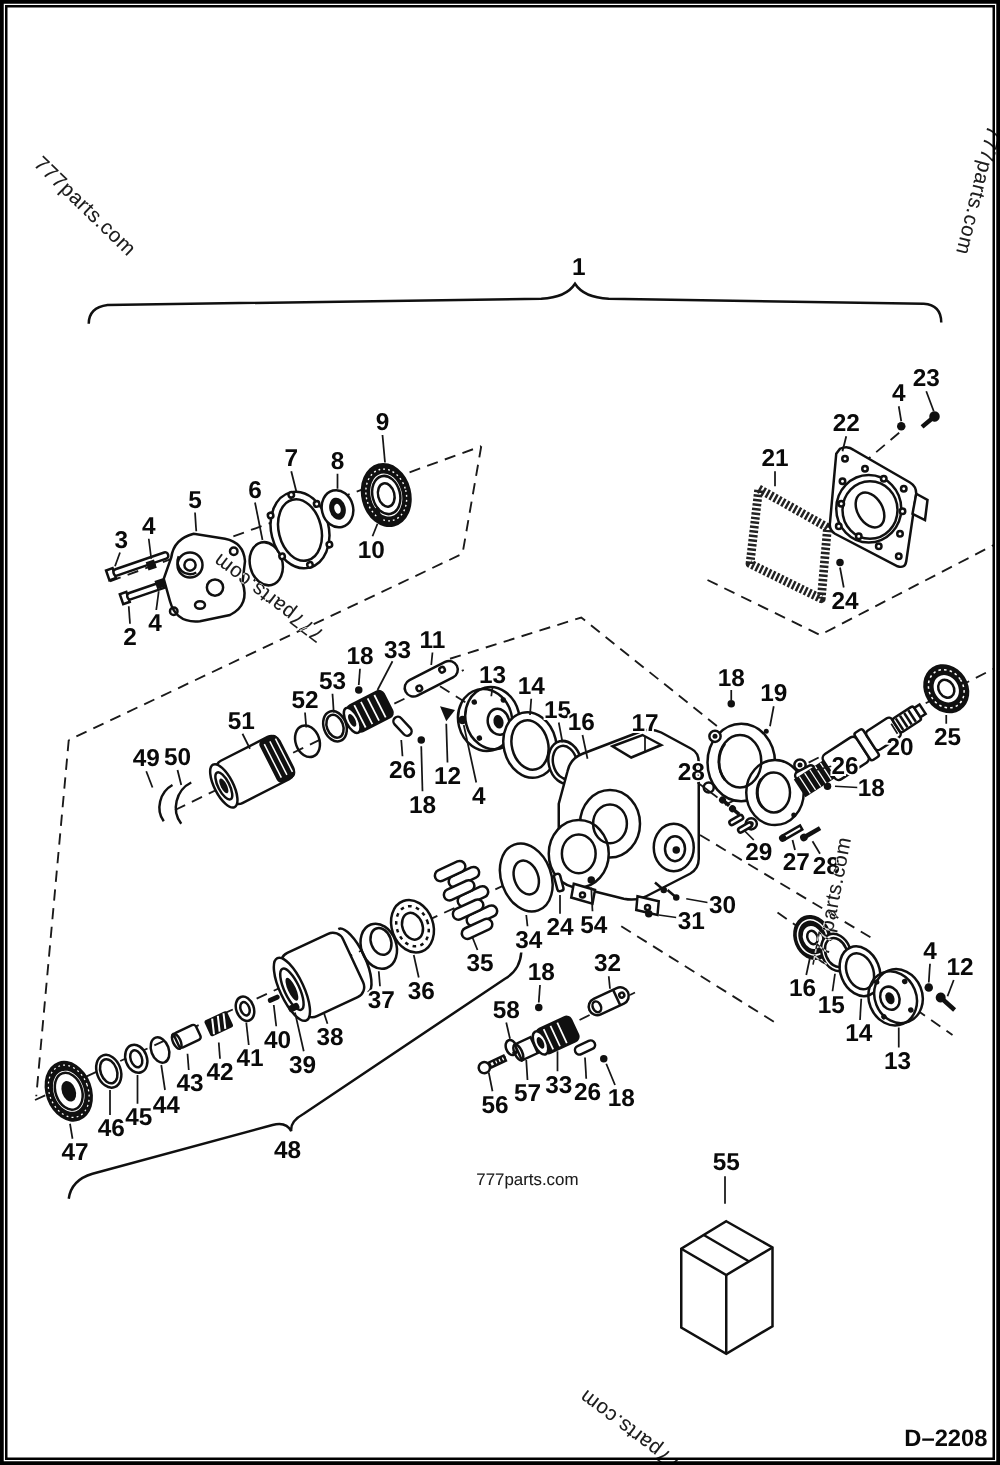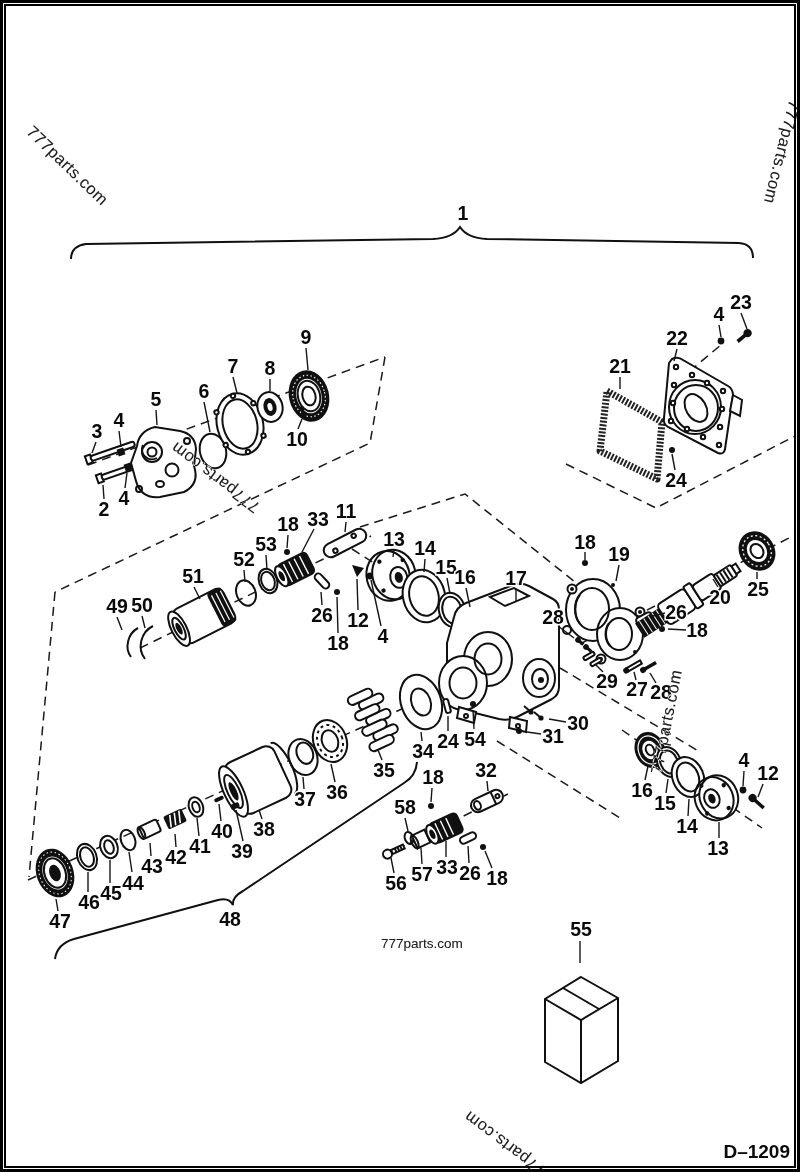--- a/index.html
+++ b/index.html
@@ -589,18 +589,18 @@
       </g>
   </svg>
 
   <div class="wm" style="left:36px;top:122px;transform:rotate(44deg);">777parts.com</div>
   <div class="wm" style="left:804px;top:103px;transform:rotate(104deg);">777parts.com</div>
   <div class="wm" style="left:252px;top:517px;transform:rotate(217deg);">777parts.com</div>
   <div class="wm" style="left:647px;top:772px;transform:rotate(-79deg);">777parts.com</div>
   <div class="wm" id="wm-footer" style="left:381px;top:936px;">777parts.com</div>
   <div class="wm" style="left:545px;top:1186px;transform:rotate(217deg);">777parts.com</div>
 
-  <div id="code">D–1209</div>
+  <div id="code">D–2208</div>
 
   <div id="frame">
     <div id="frame-inner"></div>
   </div>
 </div>
 
 </body></html>

